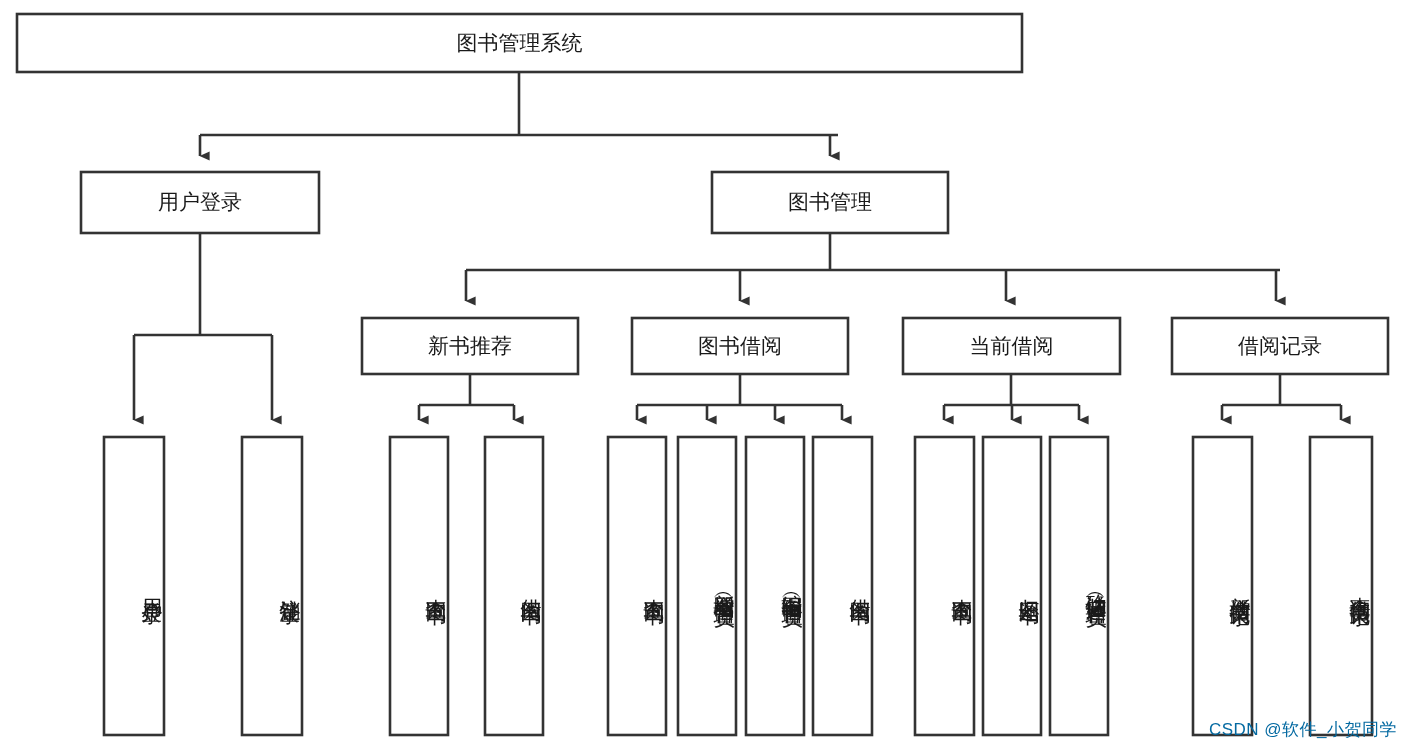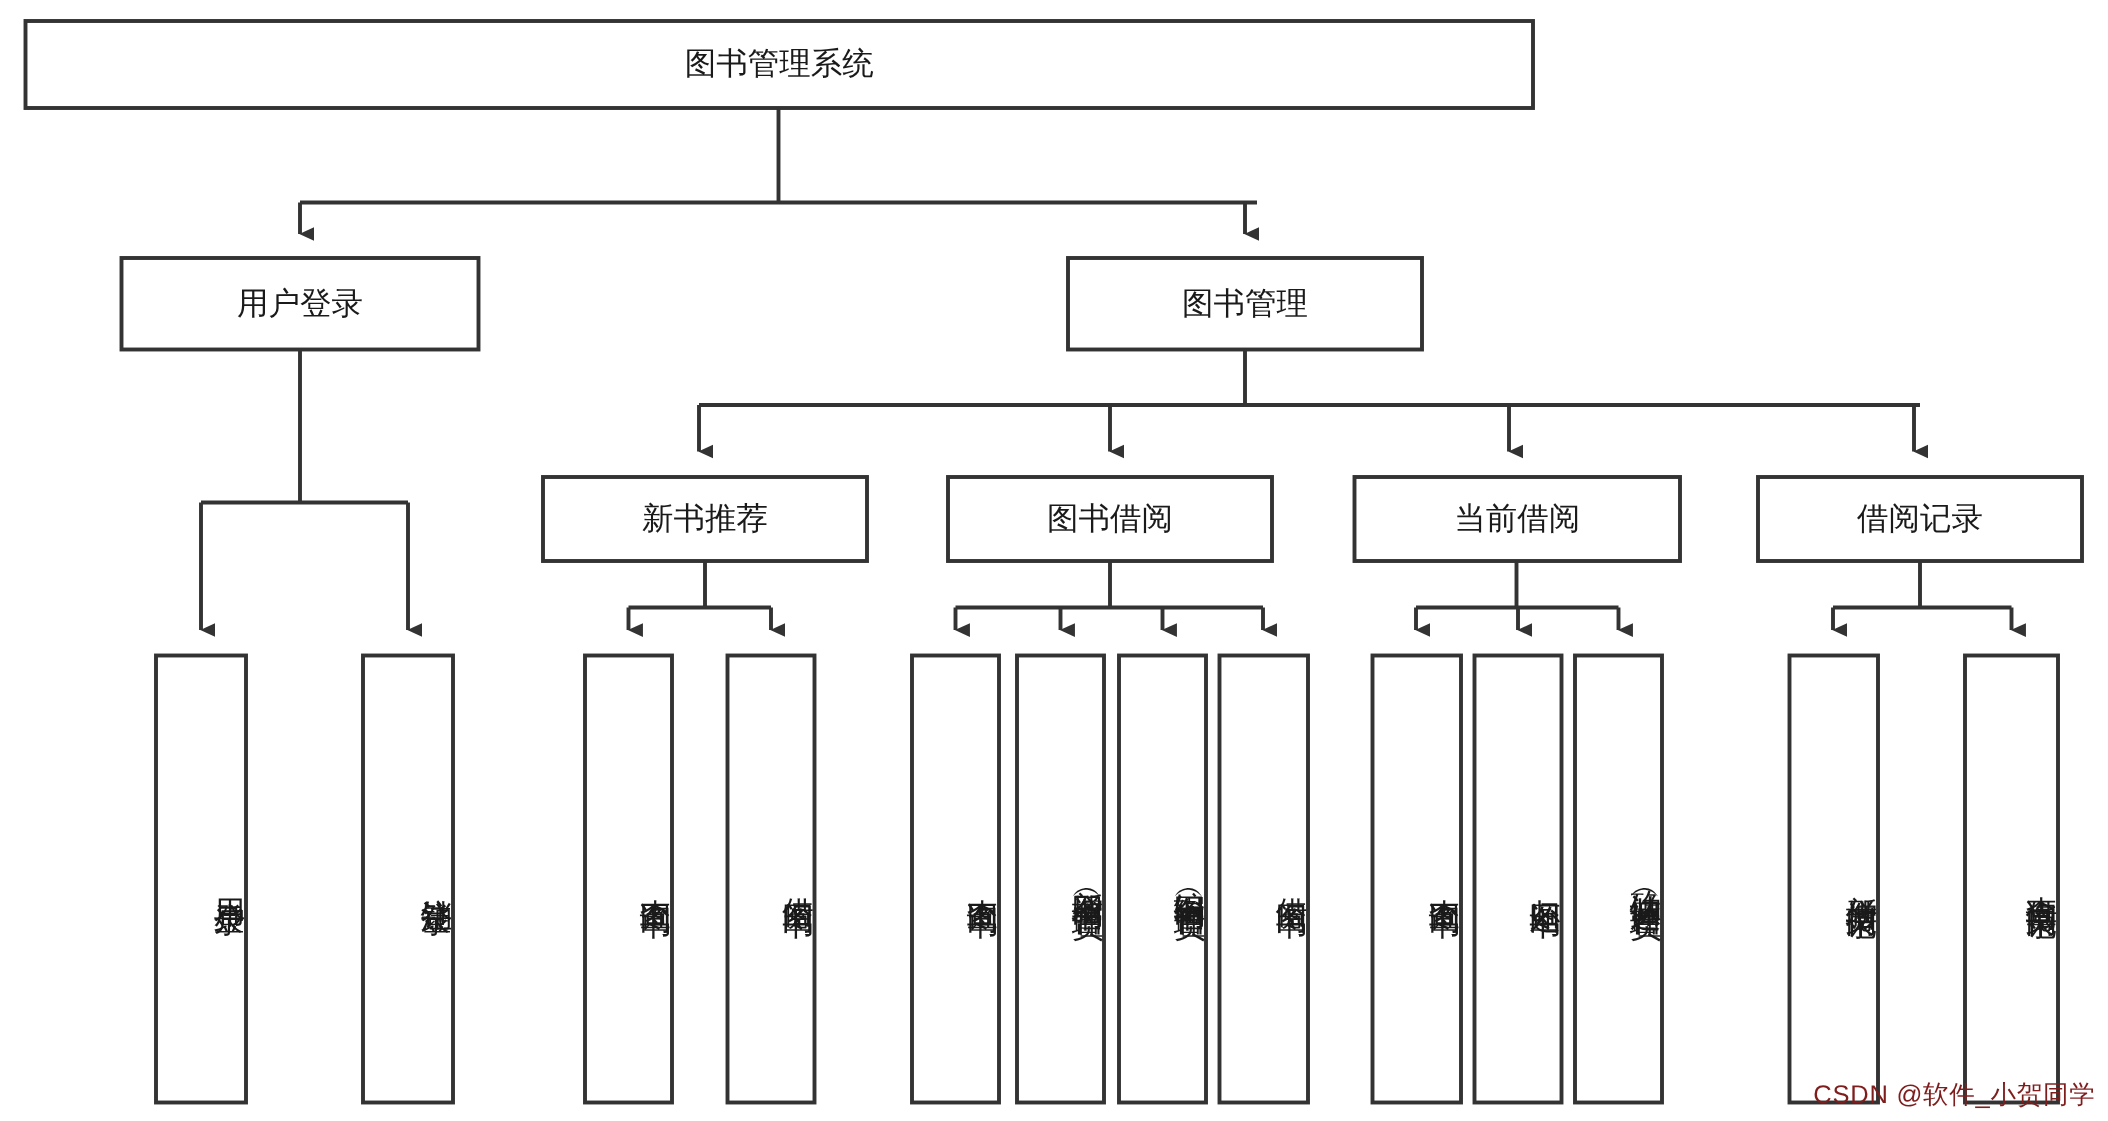--- a/index.html
+++ b/index.html
@@ -59,21 +59,21 @@
     justify-content: center;
     white-space: nowrap;
     pointer-events: none;
   }
   .watermark {
     position: absolute;
     right: 8px;
     bottom: 6px;
     font-family: "Liberation Sans", "DejaVu Sans", sans-serif;
     font-size: 17px;
-    color: #7f1d1d;
+    color: #0369a1;
     letter-spacing: 0.5px;
     white-space: nowrap;
   }
 </style>
 </head>
 <body>
 
 <div id="canvas">
 
   <svg class="diagram" viewBox="0 0 1405 747">

